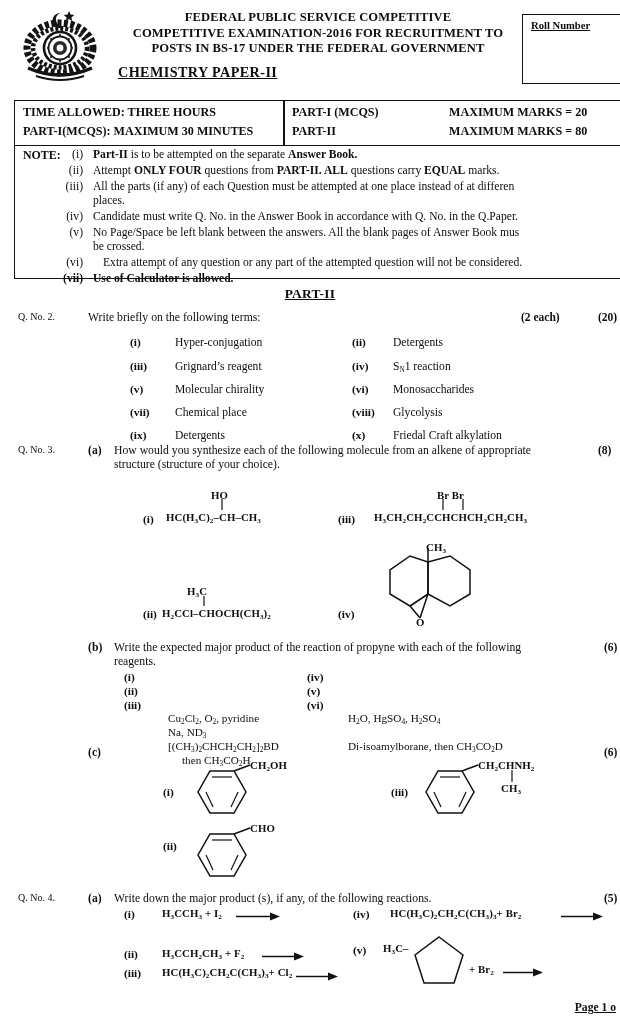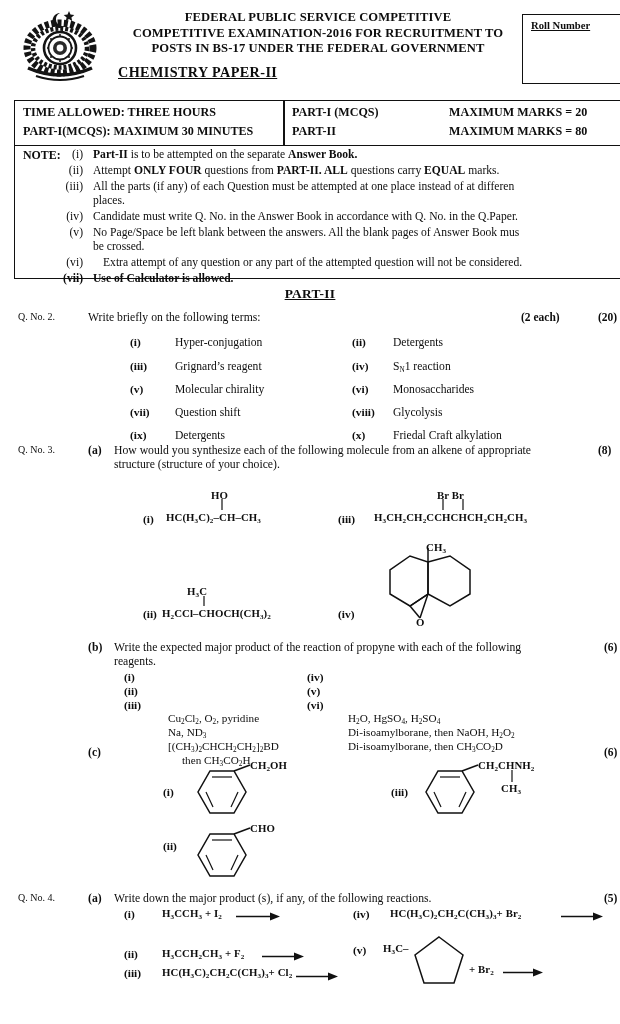--- a/index.html
+++ b/index.html
@@ -189,21 +189,21 @@
   <div class="marks" style="left:521px;top:311px">(2 each)</div>
   <div class="marks" style="left:598px;top:311px">(20)</div>
 
   <div class="rn" style="left:130px;top:336px">(i)</div>
   <div class="term" style="left:175px;top:336px">Hyper-conjugation</div>
   <div class="rn" style="left:130px;top:360px">(iii)</div>
   <div class="term" style="left:175px;top:360px">Grignard’s reagent</div>
   <div class="rn" style="left:130px;top:383px">(v)</div>
   <div class="term" style="left:175px;top:383px">Molecular chirality</div>
   <div class="rn" style="left:130px;top:406px">(vii)</div>
-  <div class="term" style="left:175px;top:406px">Question shift</div>
+  <div class="term" style="left:175px;top:406px">Chemical place</div>
   <div class="rn" style="left:130px;top:429px">(ix)</div>
   <div class="term" style="left:175px;top:429px">Detergents</div>
 
   <div class="rn" style="left:352px;top:336px">(ii)</div>
   <div class="term" style="left:393px;top:336px">Detergents</div>
   <div class="rn" style="left:352px;top:360px">(iv)</div>
   <div class="term" style="left:393px;top:360px">S<sub>N</sub>1 reaction</div>
   <div class="rn" style="left:352px;top:383px">(vi)</div>
   <div class="term" style="left:393px;top:383px">Monosaccharides</div>
   <div class="rn" style="left:352px;top:406px">(viii)</div>
@@ -264,21 +264,20 @@
   <div class="reag" style="left:168px;top:671px">Cu<sub>2</sub>Cl<sub>2</sub>, O<sub>2</sub>, pyridine</div>
   <div class="rn" style="left:124px;top:685px">(ii)</div>
   <div class="reag" style="left:168px;top:685px">Na, ND<sub>3</sub></div>
   <div class="rn" style="left:124px;top:699px">(iii)</div>
   <div class="reag" style="left:168px;top:699px">[(CH<sub>3</sub>)<sub>2</sub>CHCH<sub>2</sub>CH<sub>2</sub>]<sub>2</sub>BD</div>
   <div class="reag" style="left:182px;top:713px">then CH<sub>3</sub>CO<sub>2</sub>H</div>
 
   <div class="rn" style="left:307px;top:671px">(iv)</div>
   <div class="reag" style="left:348px;top:671px">H<sub>2</sub>O, HgSO<sub>4</sub>, H<sub>2</sub>SO<sub>4</sub></div>
   <div class="rn" style="left:307px;top:685px">(v)</div>
-  <div class="reag" style="left:348px;top:685px">Di-isoamylborane, then NaOH, H<sub>2</sub>O<sub>2</sub></div>
   <div class="rn" style="left:307px;top:699px">(vi)</div>
   <div class="reag" style="left:348px;top:699px">Di-isoamylborane, then CH<sub>3</sub>CO<sub>2</sub>D</div>
 
   <div class="sublabel" style="left:88px;top:746px">(c)</div>
   <div class="marks" style="left:604px;top:746px">(6)</div>
 
   <div class="rn" style="left:163px;top:786px">(i)</div>
   <svg class="abs" style="left:194px;top:765px" width="60" height="58">
     <polygon points="16,6 40,6 52,27 40,48 16,48 4,27" class="stroke"></polygon>
     <line x1="18" y1="12" x2="38" y2="12" class="stroke-thin"></line>
@@ -349,14 +348,17 @@
   <div class="chem" style="left:383px;top:942px">H<sub>3</sub>C–</div>
   <svg class="abs" style="left:413px;top:935px" width="56" height="56">
     <polygon points="26,2 50,20 41,48 11,48 2,20" class="stroke"></polygon>
   </svg>
   <div class="chem" style="left:469px;top:963px">+ Br<sub>2</sub></div>
   <svg class="abs" style="left:503px;top:968px" width="40" height="9">
     <line x1="0" y1="4.5" x2="30" y2="4.5" class="stroke"></line>
     <polygon points="30,0.5 40,4.5 30,8.5" fill="#111"></polygon>
   </svg>
 
+  <div class="footer">
+    <span>Page 1 o</span>
+  </div>
 
 </div>
 
 </body></html>

